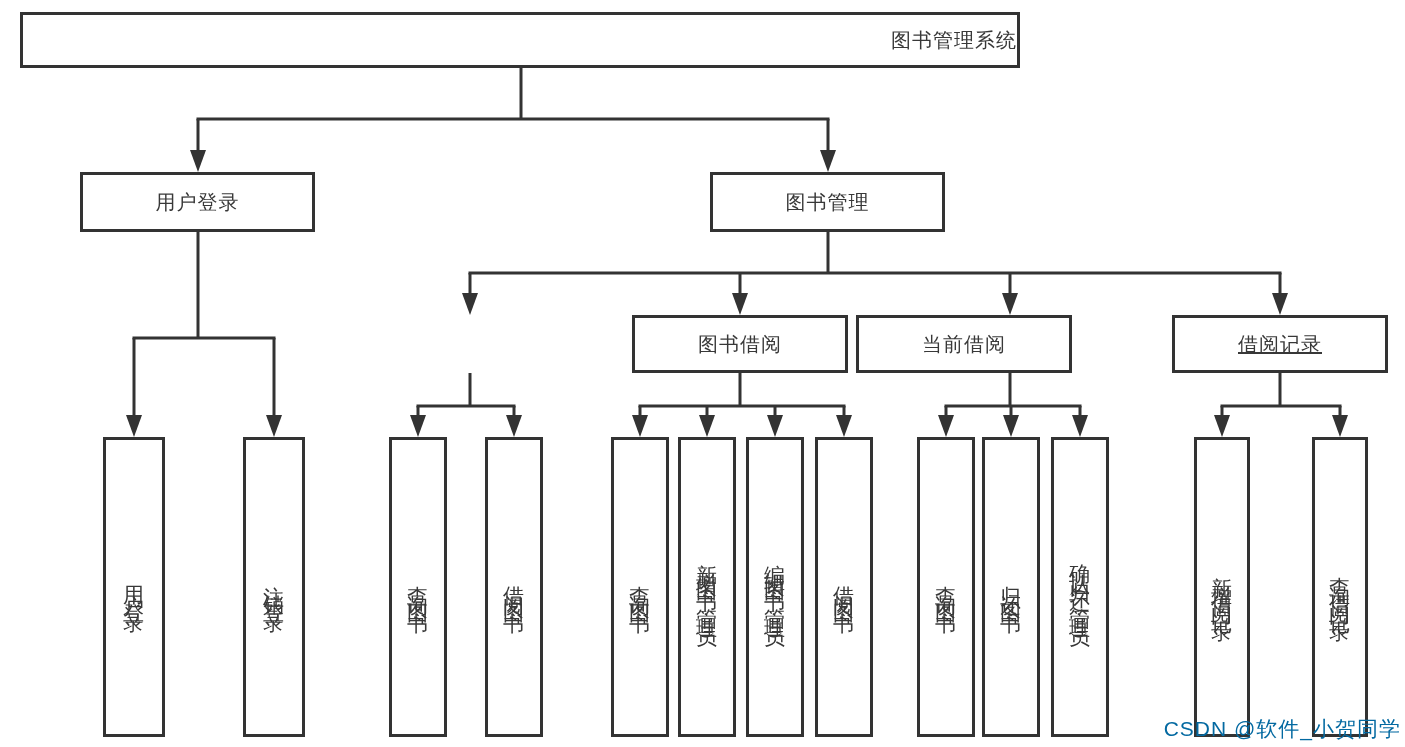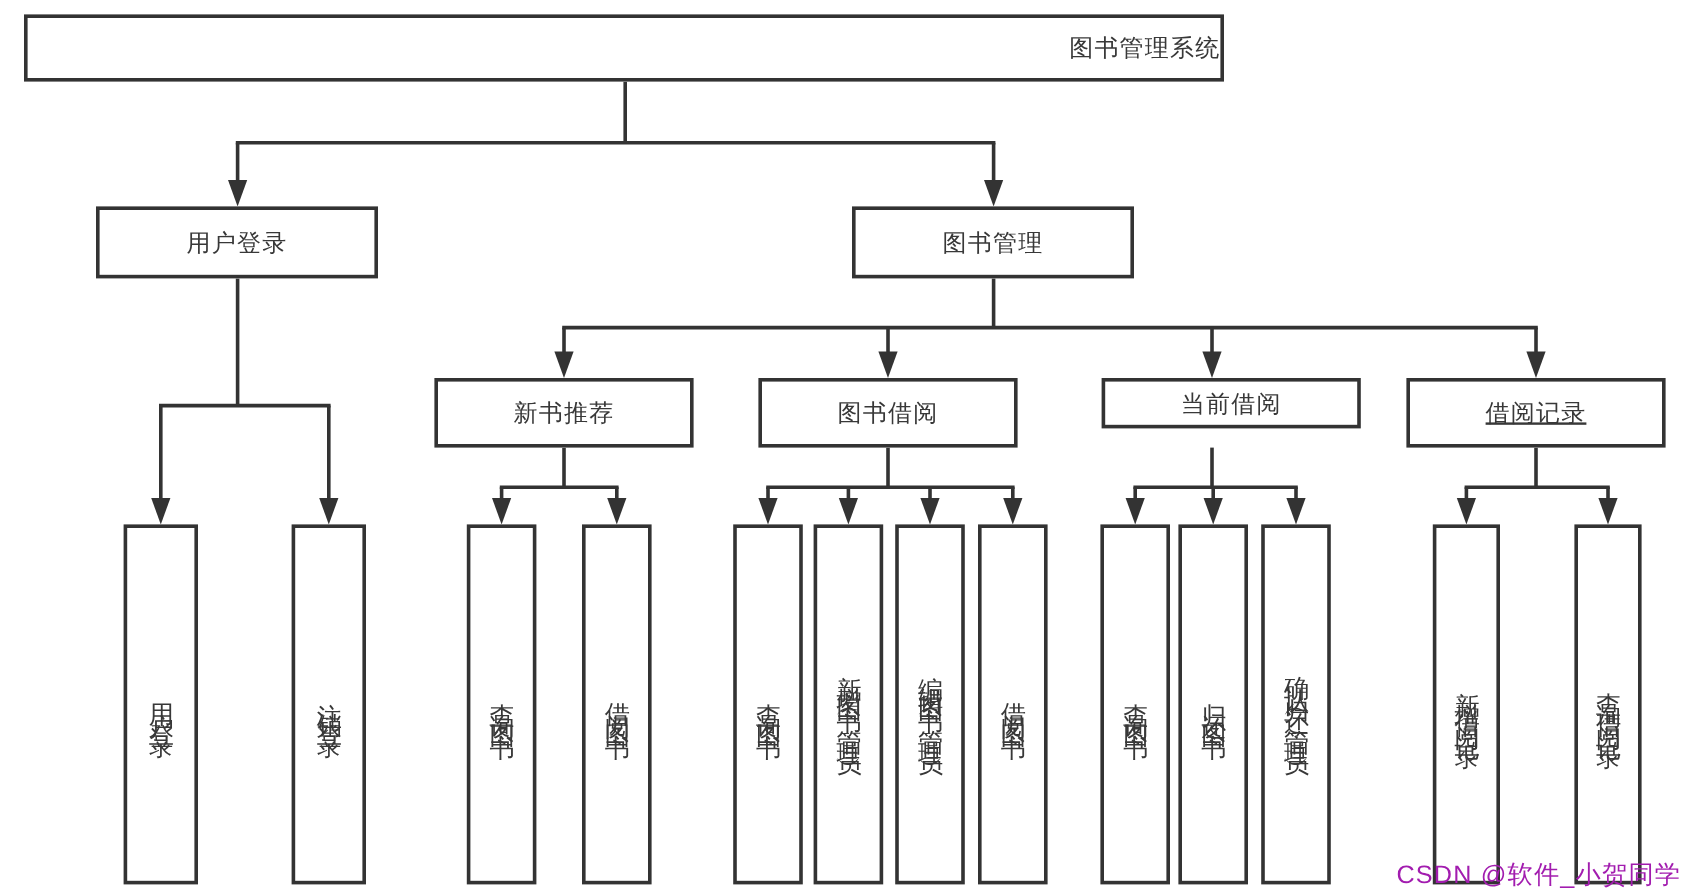--- a/index.html
+++ b/index.html
@@ -47,32 +47,32 @@
     letter-spacing: 9px;
     line-height: 1;
     white-space: nowrap;
   }
   #watermark {
     position: absolute;
     right: 4px;
     top: 715px;
     z-index: 5;
     font-size: 21px;
-    color: #a21caf;
+    color: #0369a1;
     letter-spacing: 1px;
     white-space: nowrap;
   }
 
   
   #root-box        { left: 20px;   top: 12px;  width: 1000px; height: 56px; justify-content: flex-end; }
   #user-login-box  { left: 80px;   top: 172px; width: 235px;  height: 60px; }
   #book-mgmt-box   { left: 710px;  top: 172px; width: 235px;  height: 60px; }
   #new-book-box    { left: 362px;  top: 315px; width: 216px;  height: 58px; }
   #book-borrow-box { left: 632px;  top: 315px; width: 216px;  height: 58px; }
-  #cur-borrow-box  { left: 918px;  top: 315px; width: 216px;  height: 42px; }
+  #cur-borrow-box  { left: 856px;  top: 315px; width: 216px;  height: 58px; }
   #borrow-rec-box  { left: 1172px; top: 315px; width: 216px;  height: 58px; text-decoration: underline; }
 
   #leaf-u1 { left: 103px;  width: 62px; }
   #leaf-u2 { left: 243px;  width: 62px; }
   #leaf-a1 { left: 389px;  width: 58px; }
   #leaf-a2 { left: 485px;  width: 58px; }
   #leaf-b1 { left: 611px;  width: 58px; }
   #leaf-b2 { left: 678px;  width: 58px; }
   #leaf-b3 { left: 746px;  width: 58px; }
   #leaf-b4 { left: 815px;  width: 58px; }
@@ -180,23 +180,20 @@
     <span>图书管理系统</span>
   </div>
 
   <div class="node h-box" id="user-login-box">
     <span>用户登录</span>
   </div>
   <div class="node h-box" id="book-mgmt-box">
     <span>图书管理</span>
   </div>
 
-  <div class="node h-box" id="new-book-box">
-    <span>新书推荐</span>
-  </div>
   <div class="node h-box" id="book-borrow-box">
     <span>图书借阅</span>
   </div>
   <div class="node h-box" id="cur-borrow-box">
     <span>当前借阅</span>
   </div>
   <div class="node h-box" id="borrow-rec-box">
     <span>借阅记录</span>
   </div>
 

